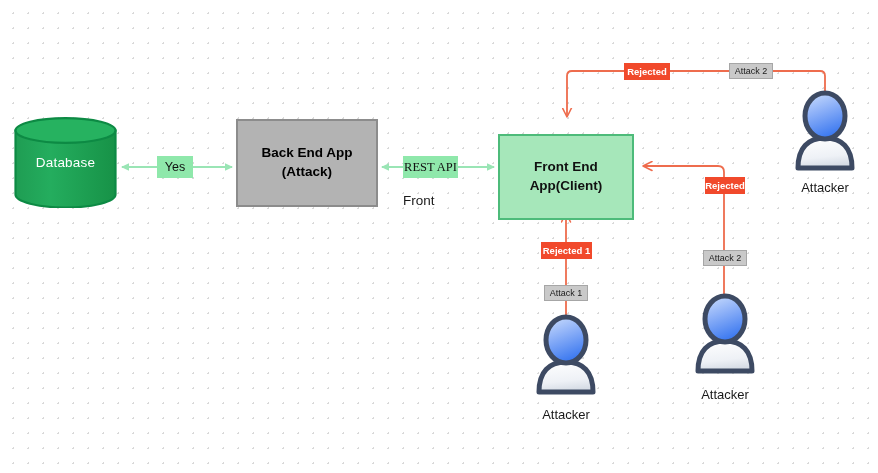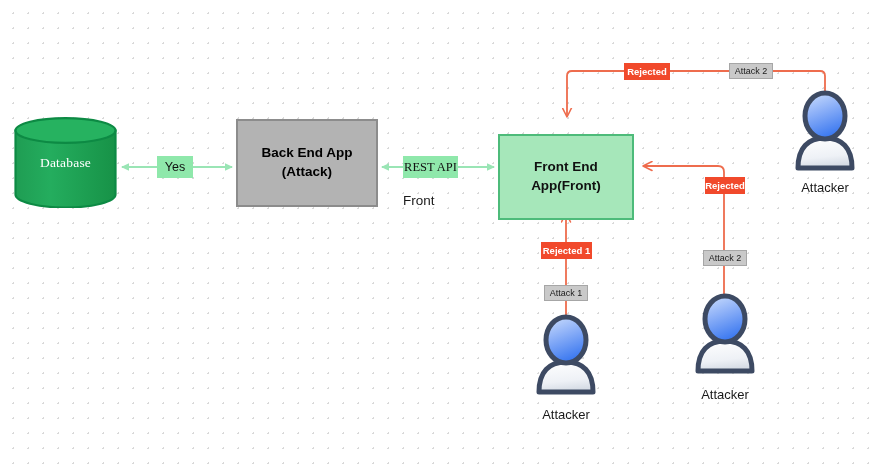--- a/index.html
+++ b/index.html
@@ -53,21 +53,21 @@
     color: #111111;
     font-size: 13.5px;
     font-weight: bold;
     margin-top: 12px;
   }
 
   
   .db {
     position: absolute;
     left: 14px; top: 117px;
-    width: 125px; height: 91px; font-family: Liberation Serif, serif;
+    width: 125px; height: 91px;
   }
   .db svg { display: block; }
   .db-label {
     position: absolute;
     left: 0; top: 0;
     width: 103px; height: 91px;
     display: flex;
     align-items: center;
     justify-content: center;
     color: #ffffff;
@@ -194,21 +194,21 @@
   <div class="node node-backend">
     <div>
       <div>Back End App</div>
       <div>(Attack)</div>
     </div>
   </div>
 
   <div class="node node-frontend">
     <div>
       <div>Front End</div>
-      <div>App(Front)</div>
+      <div>App(Client)</div>
     </div>
   </div>
 
   <div class="lbl lbl-green" style="left:157px; top:156px; width:36px;">Yes</div>
 
   <div class="lbl lbl-green" style="left:403px; top:156px; width:55px;font-family:Liberation Serif, serif;">REST API</div>
 
   <div class="lbl lbl-plain" style="left:403px; top:194px;">Front</div>
 
   <div class="lbl lbl-red" style="left:624px; top:63px; width:46px;">Rejected</div>

